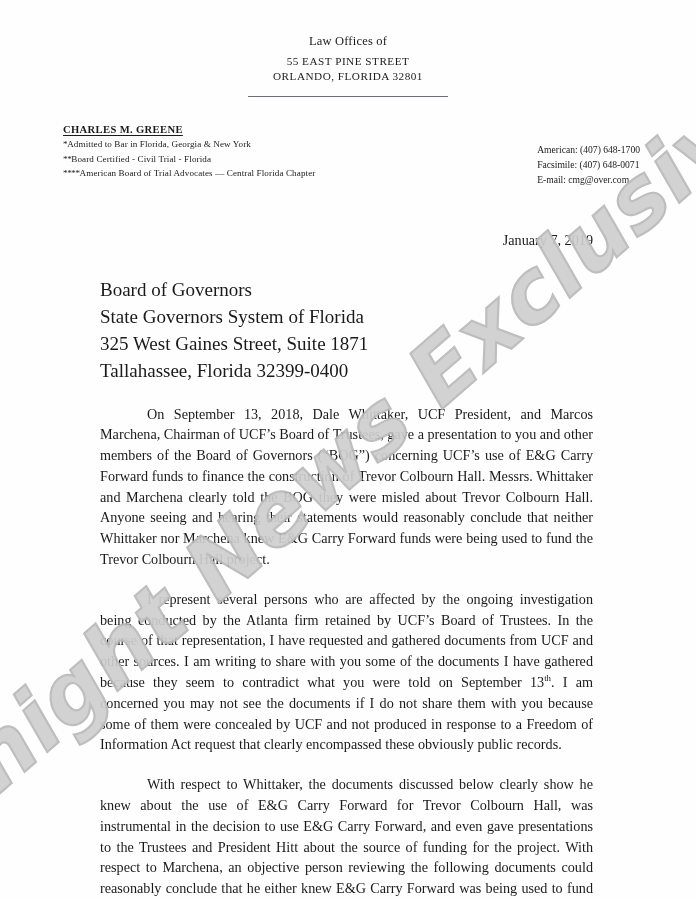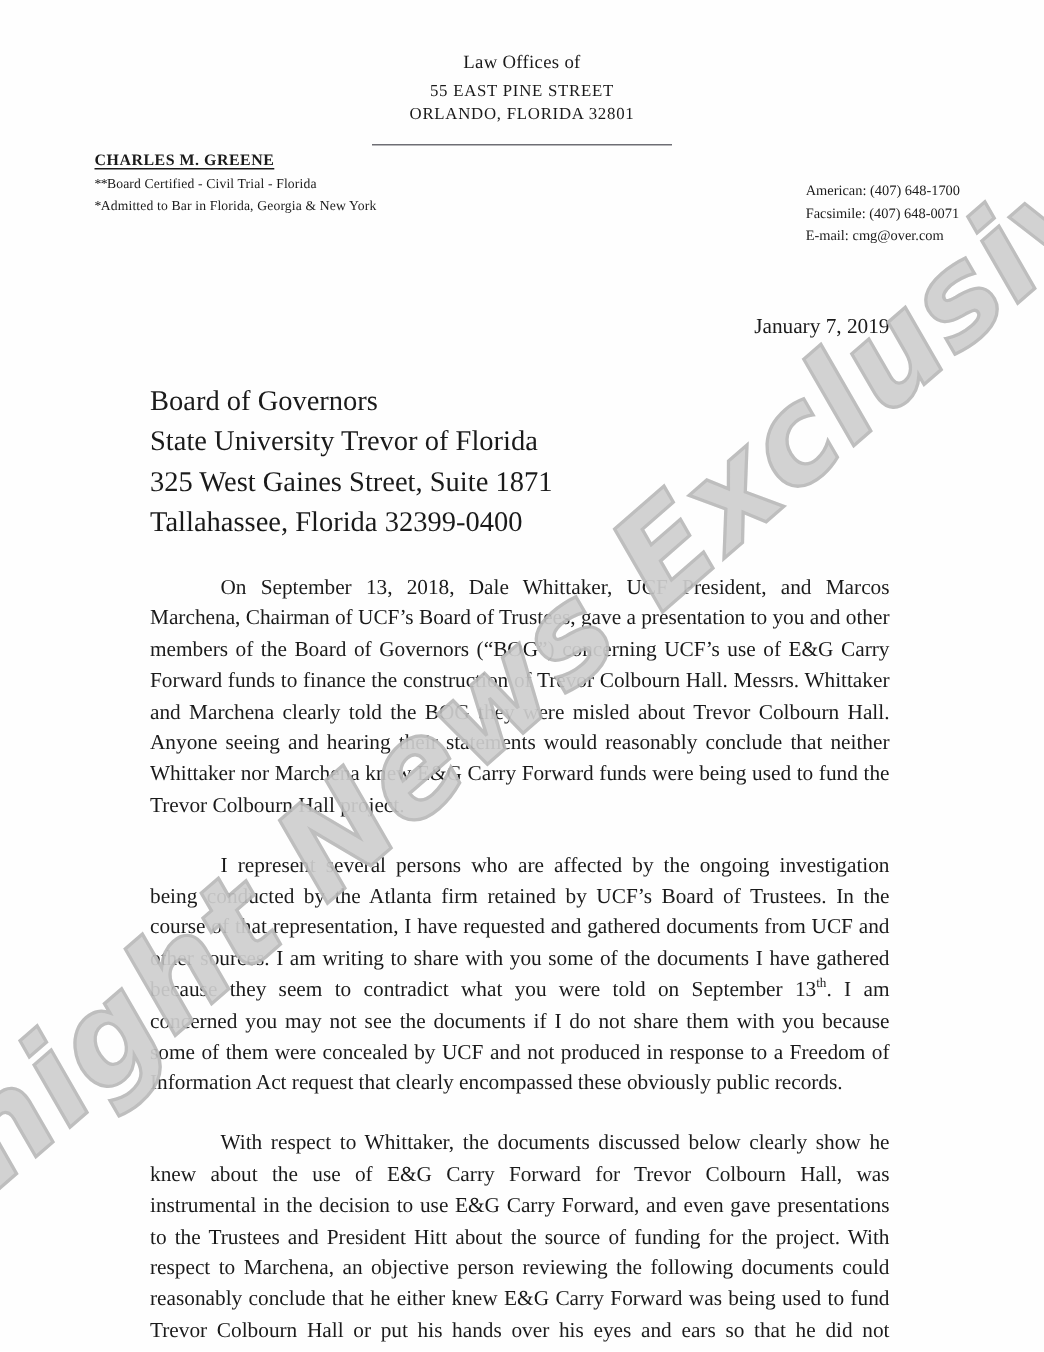--- a/index.html
+++ b/index.html
@@ -72,21 +72,21 @@
     background: #6e6e74;
     margin: 11px auto 0 auto;
     position: relative;
     z-index: 1;
   }
 
   
   .credentials {
     position: relative;
     z-index: 1;
-    margin-top: 5px;
+    margin-top: 27px;
     padding: 0 56px 0 63px;
   }
   .cred-left {
     float: left;
     text-align: left;
   }
   .cred-name {
     font-size: 10.6px;
     font-weight: 700;
     letter-spacing: 0.35px;
@@ -178,24 +178,27 @@
   </div>
 
   <div class="divider"></div>
 
   <div class="credentials">
 
     <div class="cred-left">
       <div class="cred-name">CHARLES M. GREENE</div>
 
       <div class="cred-line">
+        <span class="stars">*</span><span>Admitted to Bar in Florida, Georgia &amp; New York</span>
+      </div>
+      <div class="cred-line">
         <span class="stars">**</span><span>Board Certified - Civil Trial - Florida</span>
       </div>
       <div class="cred-line">
-        <span class="stars">*</span><span>Admitted to Bar in Florida, Georgia &amp; New York</span>
+        <span class="stars">****</span><span>American Board of Trial Advocates  –– Central Florida Chapter</span>
       </div>
     </div>
 
     <div class="cred-right">
       <div class="contact-line">
         <span class="lbl">American:</span>
         <span class="val">(407) 648-1700</span>
       </div>
       <div class="contact-line">
         <span class="lbl">Facsimile:</span>
@@ -209,21 +212,21 @@
 
     <div class="clear"></div>
   </div>
 
   <div class="letter-body">
 
     <div class="date-line">January 7, 2019</div>
 
     <div class="recipient">
       <div>Board of Governors</div>
-      <div>State University Trevor of Florida</div>
+      <div>State Governors System of Florida</div>
       <div>325 West Gaines Street, Suite 1871</div>
       <div>Tallahassee, Florida 32399-0400</div>
     </div>
 
 
 
     <p class="para">On September 13, 2018, Dale Whittaker, UCF President, and Marcos Marchena, Chairman of UCF’s Board of Trustees, gave a presentation to you and other members of the Board of Governors (“BOG”) concerning UCF’s use of E&amp;G Carry Forward funds to finance the construction of Trevor Colbourn Hall.  Messrs. Whittaker and Marchena clearly told the BOG they were misled about Trevor Colbourn Hall.  Anyone seeing and hearing their statements would reasonably conclude that neither Whittaker nor Marchena knew E&amp;G Carry Forward funds were being used to fund the Trevor Colbourn Hall project.</p>
 
     <p class="para"><span>I represent several persons who are affected by the ongoing investigation being conducted by the Atlanta firm retained by UCF’s Board of Trustees.  In the course of that representation, I have requested and gathered documents from UCF and other sources.  I am writing to share with you some of the documents I have gathered because they seem to contradict what you were told on September 13</span><sup>th</sup><span>.  I am concerned you may not see the documents if I do not share them with you because some of them were concealed by UCF and not produced in response to a Freedom of Information Act request that clearly encompassed these obviously public records.</span></p>
 

